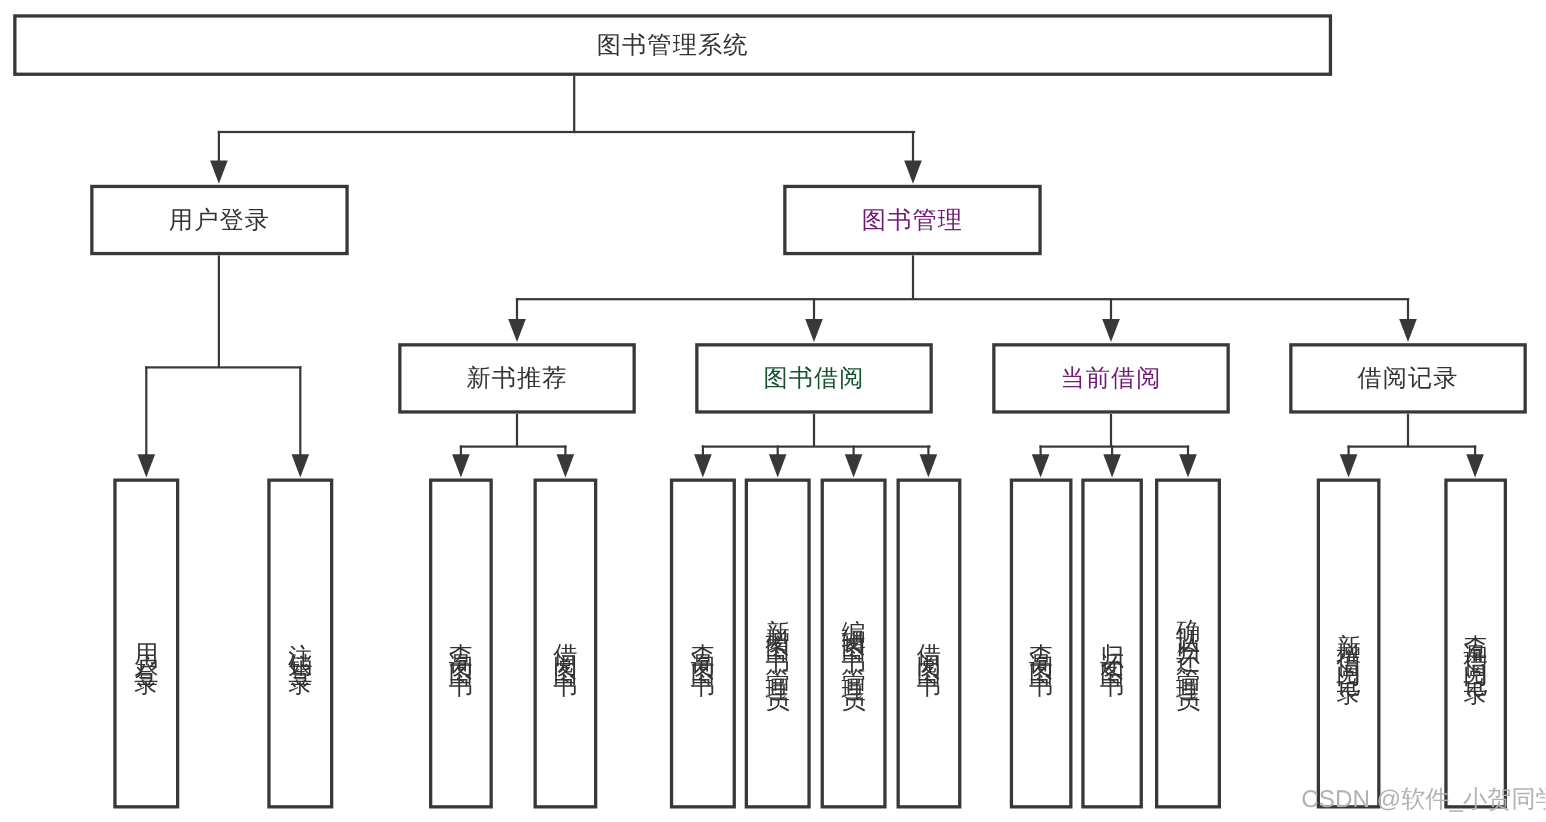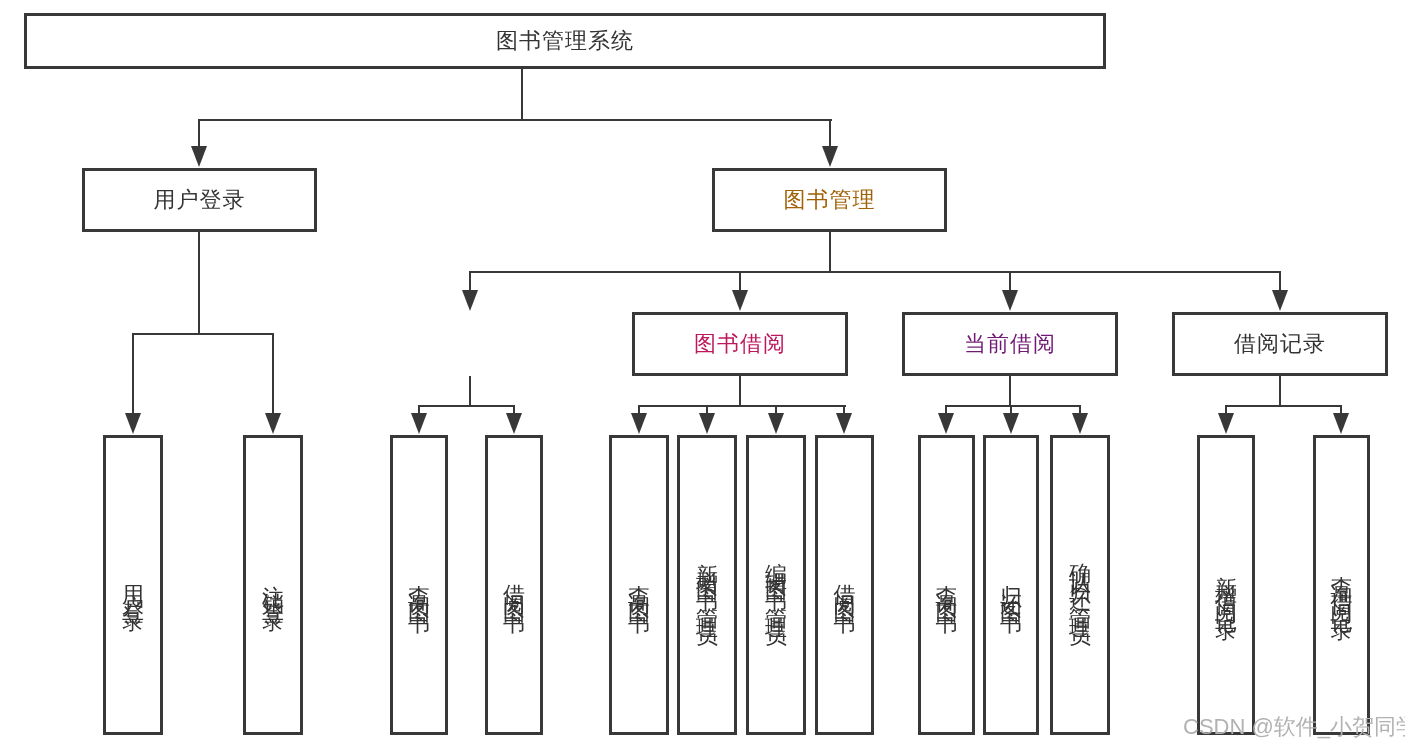--- a/index.html
+++ b/index.html
@@ -111,31 +111,34 @@
     <div class="arrow" style="left: 506px; top: 413px; border-top-color: rgb(56, 56, 56);"></div>
     <div class="arrow" style="left: 631px; top: 413px; border-top-color: rgb(56, 56, 56);"></div>
     <div class="arrow" style="left: 699px; top: 413px; border-top-color: rgb(56, 56, 56);"></div>
     <div class="arrow" style="left: 768px; top: 413px; border-top-color: rgb(56, 56, 56);"></div>
     <div class="arrow" style="left: 836px; top: 413px; border-top-color: rgb(56, 56, 56);"></div>
     <div class="arrow" style="left: 938px; top: 413px; border-top-color: rgb(56, 56, 56);"></div>
     <div class="arrow" style="left: 1003px; top: 413px; border-top-color: rgb(56, 56, 56);"></div>
     <div class="arrow" style="left: 1072px; top: 413px; border-top-color: rgb(56, 56, 56);"></div>
     <div class="arrow" style="left: 1218px; top: 413px; border-top-color: rgb(56, 56, 56);"></div>
     <div class="arrow" style="left: 1333px; top: 413px; border-top-color: rgb(56, 56, 56);"></div>
-    <div class="node" style="left: 24px; top: 13px; width: 1082px; height: 56px; border-color: rgb(56, 56, 56);">
+    <div class="node" style="left: 12px; top: 13px; width: 1199px; height: 56px; border-color: rgb(56, 56, 56);">
       <span class="lbl" style="color: rgb(51, 51, 51);">图书管理系统</span>
     </div>
     <div class="node" style="left: 82px; top: 168px; width: 235px; height: 64px; border-color: rgb(56, 56, 56);">
       <span class="lbl" style="color: rgb(51, 51, 51);">用户登录</span>
     </div>
     <div class="node" style="left: 712px; top: 168px; width: 235px; height: 64px; border-color: rgb(56, 56, 56);">
-      <span class="lbl" style="color: #a16207;">图书管理</span>
+      <span class="lbl" style="color: #701a75;">图书管理</span>
+    </div>
+    <div class="node" style="left: 362px; top: 312px; width: 216px; height: 64px; border-color: rgb(56, 56, 56);">
+      <span class="lbl" style="color: rgb(51, 51, 51);">新书推荐</span>
     </div>
     <div class="node" style="left: 632px; top: 312px; width: 216px; height: 64px; border-color: rgb(56, 56, 56);">
-      <span class="lbl" style="color: #be185d;">图书借阅</span>
+      <span class="lbl" style="color: #14532d;">图书借阅</span>
     </div>
     <div class="node" style="left: 902px; top: 312px; width: 216px; height: 64px; border-color: rgb(56, 56, 56);">
       <span class="lbl" style="color: #701a75;">当前借阅</span>
     </div>
     <div class="node" style="left: 1172px; top: 312px; width: 216px; height: 64px; border-color: rgb(56, 56, 56);">
       <span class="lbl" style="color: rgb(51, 51, 51);">借阅记录</span>
     </div>
     <div class="node vertical" style="left: 103px; top: 435px; width: 60px; height: 300px; border-color: rgb(56, 56, 56);">
       <span class="lbl" style="color: rgb(51, 51, 51);">用户登录</span>
     </div>

